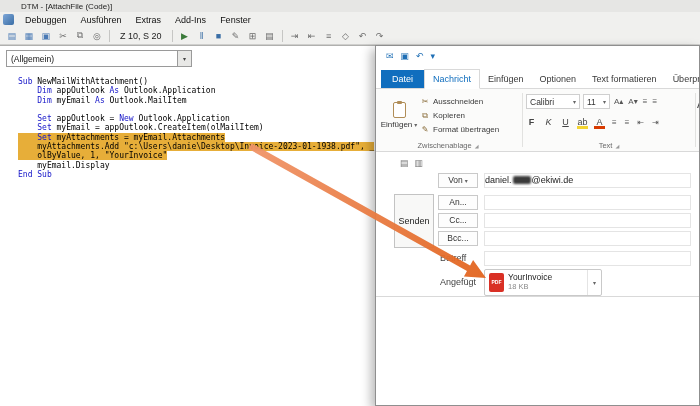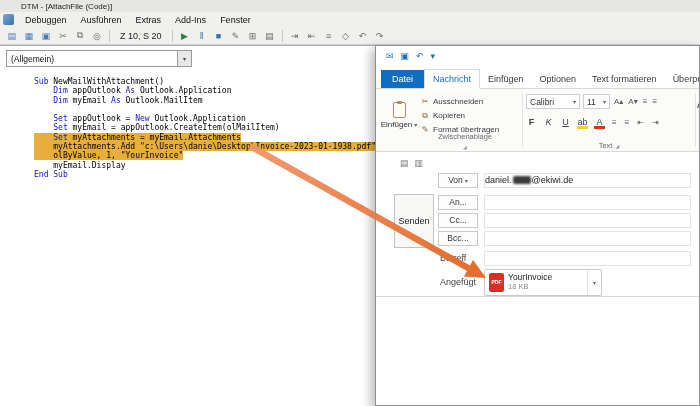--- a/index.html
+++ b/index.html
@@ -13,21 +13,21 @@
   .mitem{padding:1px 7px;cursor:default;}
   .toolbar{position:absolute;top:27px;left:0;right:0;height:18px;background:#f0f0ee;border-bottom:1px solid #cfcfcd;display:flex;align-items:center;padding-left:4px;font-size:9px;color:#333;}
   .tgroup{display:flex;align-items:center;gap:1px;}
   .tico{width:16px;height:14px;display:flex;align-items:center;justify-content:center;font-size:9px;}
   .tsep{width:1px;height:12px;background:#c6c6c4;margin:0 4px;}
   .poslabel{margin:0 6px;color:#222;}
   .codepane{position:absolute;top:45px;left:0;right:0;bottom:0;background:#fff;border-top:1px solid #b0b0ae;}
   .combo{position:absolute;top:4px;left:6px;width:186px;height:17px;border:1px solid #9a9a9a;background:#fff;display:flex;align-items:center;font-size:8.5px;}
   .combo .ctext{flex:1;padding-left:4px;}
   .combo .cbtn{width:14px;height:100%;border-left:1px solid #9a9a9a;background:#e8e8e6;display:flex;align-items:center;justify-content:center;font-size:6px;color:#444;}
-  .codearea{position:absolute;top:28px;left:0;right:0;bottom:0;padding:3px 0 0 18px;font-family:"DejaVu Sans Mono","Liberation Mono",monospace;font-size:8px;line-height:9.3px;white-space:pre;color:#000;margin-left:16px;}
+  .codearea{position:absolute;top:28px;left:0;right:0;bottom:0;padding:3px 0 0 18px;font-family:"DejaVu Sans Mono","Liberation Mono",monospace;font-size:8px;line-height:9.3px;white-space:pre;color:#000;}
   .code-line{height:9.3px;}
   .kw{color:#1414c8;}
   .hl{background:#e7ae39;}
 
   
   .outlook{position:absolute;left:375px;top:45px;width:325px;height:361px;background:#fff;border:1px solid #8f8f8f;box-shadow:-4px 4px 10px rgba(0,0,0,.28);overflow:hidden;z-index:10;}
   .qat{height:20px;display:flex;align-items:center;gap:7px;padding-left:10px;}
   .qico{font-size:9px;color:#1f6fb5;}
   .otabs{height:23px;display:flex;align-items:flex-end;padding-left:5px;border-bottom:1px solid #d9d9d9;font-size:9px;white-space:nowrap;}
   .otab{padding:4px 8px;color:#3a3a3a;cursor:default;}
@@ -167,21 +167,21 @@
       </div>
       <div class="rsbtn">
         <span class="ric">⧉</span>
         <span>Kopieren</span>
       </div>
       <div class="rsbtn">
         <span class="ric">✎</span>
         <span>Format übertragen</span>
       </div>
     </div>
-    <div class="grplabel" style="left:17px;width:144px;flex-direction:column;">
+    <div class="grplabel" style="left:0;width:144px;">
       <span>Zwischenablage</span>
       <span class="launcher">◢</span>
     </div>
     <div class="rdiv" style="left:146px"></div>
 
     <div class="fontrow1">
       <span class="fbox" style="width:54px">
         <span>Calibri</span>
         <span class="tiny">▾</span>
       </span>

